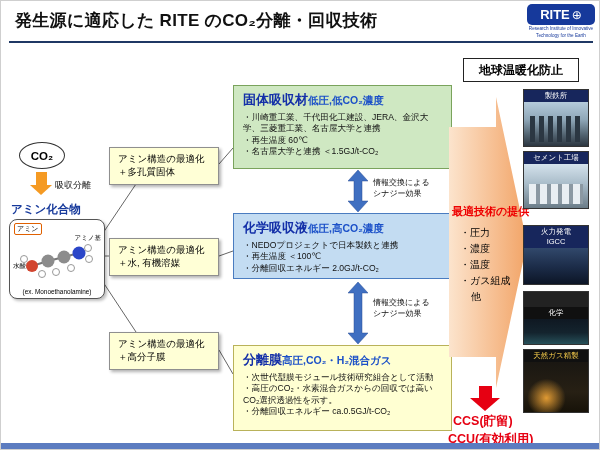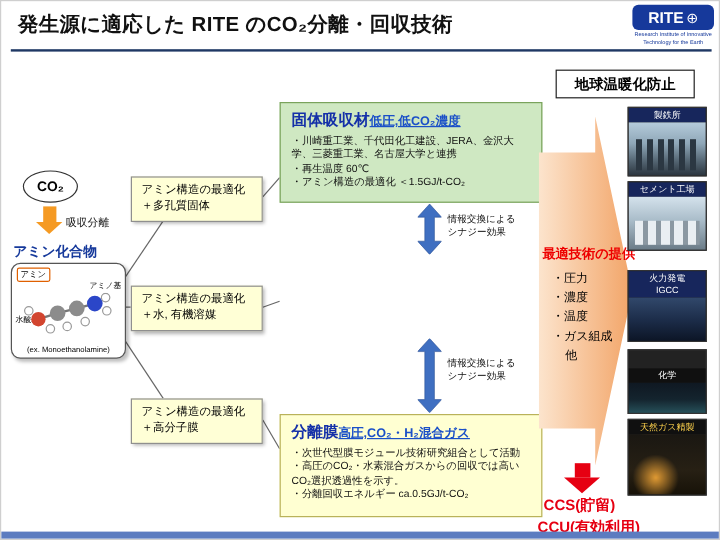--- a/index.html
+++ b/index.html
@@ -29,21 +29,21 @@
   .mol-hydroxyl { position:absolute; left:3px; top:42px; font-size:6.5px; }
   .mol-example { position:absolute; left:0; bottom:3px; width:100%; text-align:center; font-size:6.4px; }
   .mol-svg { position:absolute; left:8px; top:24px; }
 
   .opt-box { position:absolute; left:108px; width:110px; height:38px; background:#ffffd6; border:1px solid #8f8f8f; box-shadow:2px 2px 3px rgba(0,0,0,.3); font-size:9.5px; line-height:1.4; padding:4px 0 0 8px; color:#000; }
   .opt1 { top:146px; } .opt2 { top:237px; } .opt3 { top:331px; }
 
   .tech { position:absolute; left:232px; width:219px; padding:5px 7px 4px 9px; }
   .tech-title-row { display:flex; align-items:baseline; margin-bottom:3px; }
   .tech-title { font-size:13px; font-weight:bold; color:#1430a8; }
-  .tech-cond { font-size:10.5px; font-weight:bold; color:#1b50c8; text-decoration:underline; }
+  .tech-cond { font-size:10.5px; font-weight:bold; color:#1b50c8; }
   .tech-bullet { font-size:8.6px; line-height:1.32; color:#111; }
   .tech-green { top:84px; height:84px; background:#cfe8c2; border:1px solid #7aa35c; }
   .tech-blue { top:212px; height:66px; background:#c3dcf2; border:1px solid #4a7cc0; }
   .tech-cream { top:344px; height:86px; background:#ffffd2; border:1px solid #b9b25a; }
 
   .syn-arrow { position:absolute; left:347px; }
   .syn-text { position:absolute; font-size:8px; line-height:1.35; color:#111; }
   .syn-text1 { left:372px; top:177px; }
   .syn-text2 { left:372px; top:297px; }
 
@@ -138,23 +138,32 @@
     <div>＋高分子膜</div>
   </div>
 
   <div class="tech tech-green">
     <div class="tech-title-row">
       <span class="tech-title">固体吸収材</span>
       <span class="tech-cond">低圧,低CO₂濃度</span>
     </div>
     <div class="tech-bullet">・川崎重工業、千代田化工建設、JERA、金沢大学、三菱重工業、名古屋大学と連携</div>
     <div class="tech-bullet">・再生温度 60℃</div>
-    <div class="tech-bullet">・アミン構造の最適化 ＜1.5GJ/t-CO₂</div>
-  </div>
-
+    <div class="tech-bullet">・名古屋大学と連携 ＜1.5GJ/t-CO₂</div>
+  </div>
+
+  <div class="tech tech-blue">
+    <div class="tech-title-row">
+      <span class="tech-title">化学吸収液</span>
+      <span class="tech-cond">低圧,高CO₂濃度</span>
+    </div>
+    <div class="tech-bullet">・NEDOプロジェクトで日本製鉄と連携</div>
+    <div class="tech-bullet">・再生温度 ＜100℃</div>
+    <div class="tech-bullet">・分離回収エネルギー 2.0GJ/t-CO₂</div>
+  </div>
 
   <div class="tech tech-cream">
     <div class="tech-title-row">
       <span class="tech-title">分離膜</span>
       <span class="tech-cond">高圧,CO₂・H₂混合ガス</span>
     </div>
     <div class="tech-bullet">・次世代型膜モジュール技術研究組合として活動</div>
     <div class="tech-bullet">・高圧のCO₂・水素混合ガスからの回収では高いCO₂選択透過性を示す。</div>
     <div class="tech-bullet">・分離回収エネルギー ca.0.5GJ/t-CO₂</div>
   </div>

